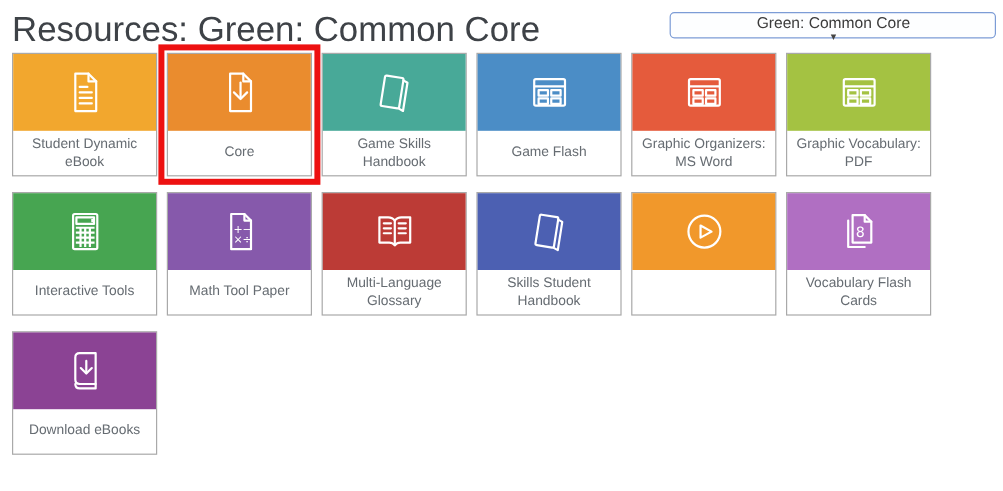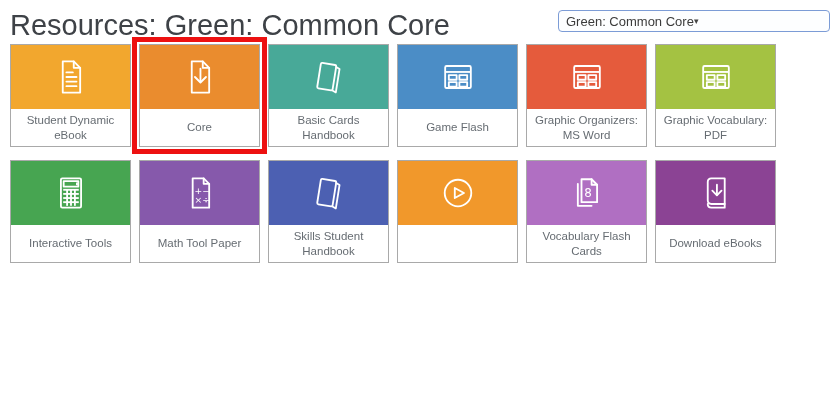--- a/index.html
+++ b/index.html
@@ -19,20 +19,21 @@
   }
   .dropdown {
     margin-top:2px;
     width:272px; height:22px; box-sizing:border-box;
     border:1px solid #7c9cd6; border-radius:4px;
     background:#fdfeff;
     display:flex; align-items:center; 
     padding:0 6px 0 7px;
     font-size:13px; color:#3b3b3b;
     cursor:pointer;
+    flex-direction:column;
   }
   .dropdown .caret { font-size:9px; color:#444; line-height:1; }
   .grid {
     margin:4px 0 0 10px;
     width:778px;
     display:flex; flex-wrap:wrap;
     column-gap:8px; row-gap:13px;
   }
   .tile {
     width:121px; height:103px; box-sizing:border-box;
@@ -96,21 +97,21 @@
   </div>
     <div class="tile">
     <div class="tile-top" style="background: rgb(72, 169, 152);">
         <svg viewBox="0 0 48 48" fill="none" stroke="#fff" stroke-width="2" stroke-linecap="round" stroke-linejoin="round">
       <g transform="rotate(9 24 24)">
         <rect x="13" y="10" width="17" height="28" rx="1.5"></rect>
         <path d="M30 12 l4 1.5 v26 l-4 -1.5"></path>
       </g>
     </svg>
       </div>
-    <div class="tile-label">Basic Cards Handbook</div>
+    <div class="tile-label">Game Skills Handbook</div>
   </div>
     <div class="tile">
     <div class="tile-top" style="background: rgb(75, 141, 198);">
         <svg viewBox="0 0 48 48" fill="none" stroke="#fff" stroke-width="2" stroke-linejoin="round">
       <rect x="10" y="12" width="28" height="24" rx="1.5"></rect>
       <path d="M10 18.5 h28"></path>
       <rect x="14" y="22" width="8.5" height="5"></rect>
           <rect x="25.5" y="22" width="8.5" height="5"></rect>
       <rect x="14" y="29.5" width="8.5" height="5"></rect>
           <rect x="25.5" y="29.5" width="8.5" height="5"></rect>
@@ -166,20 +167,35 @@
         <svg viewBox="0 0 48 48" fill="none" stroke="#fff" stroke-width="2" stroke-linecap="round" stroke-linejoin="round">
       <path d="M16 8 h12 l6 6 v26 h-18 z"></path>
           <path d="M28 8 v6 h6"></path>
       <text x="18" y="25.5" font-size="10" fill="#fff" stroke="none" font-family="'DejaVu Sans', sans-serif">+−</text>
       <text x="18" y="34.5" font-size="10" fill="#fff" stroke="none" font-family="'DejaVu Sans', sans-serif">×÷</text>
     </svg>
       </div>
     <div class="tile-label">Math Tool Paper</div>
   </div>
     <div class="tile">
+    <div class="tile-top" style="background: rgb(188, 59, 54);">
+        <svg viewBox="0 0 48 48" fill="none" stroke="#fff" stroke-width="2" stroke-linecap="round" stroke-linejoin="round">
+      <path d="M24 14 q-2 -3 -6 -3 h-8 v23 h9 q3 0 5 2.5 q2 -2.5 5 -2.5 h9 v-23 h-8 q-4 0 -6 3 z"></path>
+      <path d="M24 14 v22"></path>
+      <path d="M14 16.5 h6.5"></path>
+          <path d="M14 21 h6.5"></path>
+          <path d="M14 25.5 h6.5"></path>
+      <path d="M27.5 16.5 h6.5"></path>
+          <path d="M27.5 21 h6.5"></path>
+          <path d="M27.5 25.5 h6.5"></path>
+    </svg>
+      </div>
+    <div class="tile-label">Multi-Language Glossary</div>
+  </div>
+    <div class="tile">
     <div class="tile-top" style="background: rgb(76, 96, 178);">
         <svg viewBox="0 0 48 48" fill="none" stroke="#fff" stroke-width="2" stroke-linecap="round" stroke-linejoin="round">
       <g transform="rotate(9 24 24)">
         <rect x="13" y="10" width="17" height="28" rx="1.5"></rect>
         <path d="M30 12 l4 1.5 v26 l-4 -1.5"></path>
       </g>
     </svg>
       </div>
     <div class="tile-label">Skills Student Handbook</div>
   </div>

